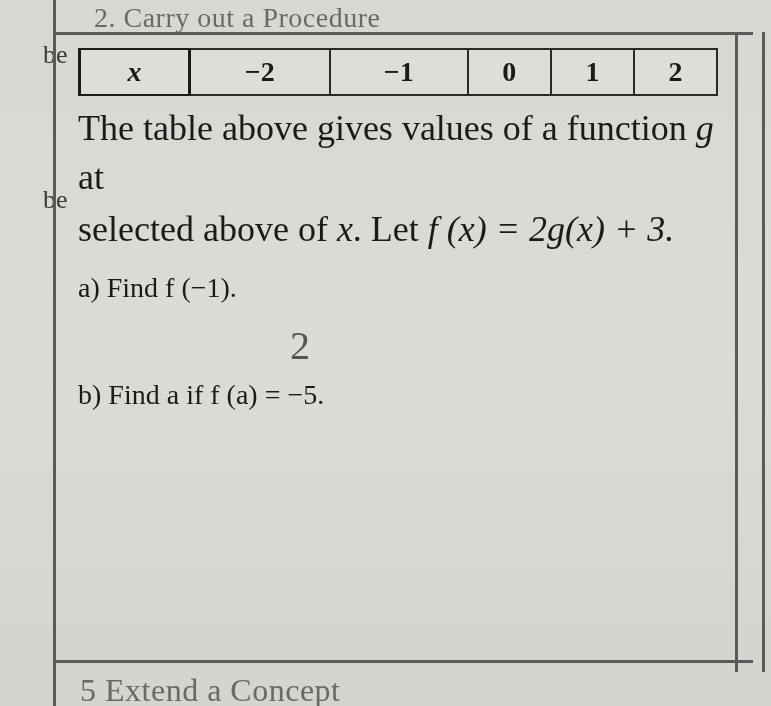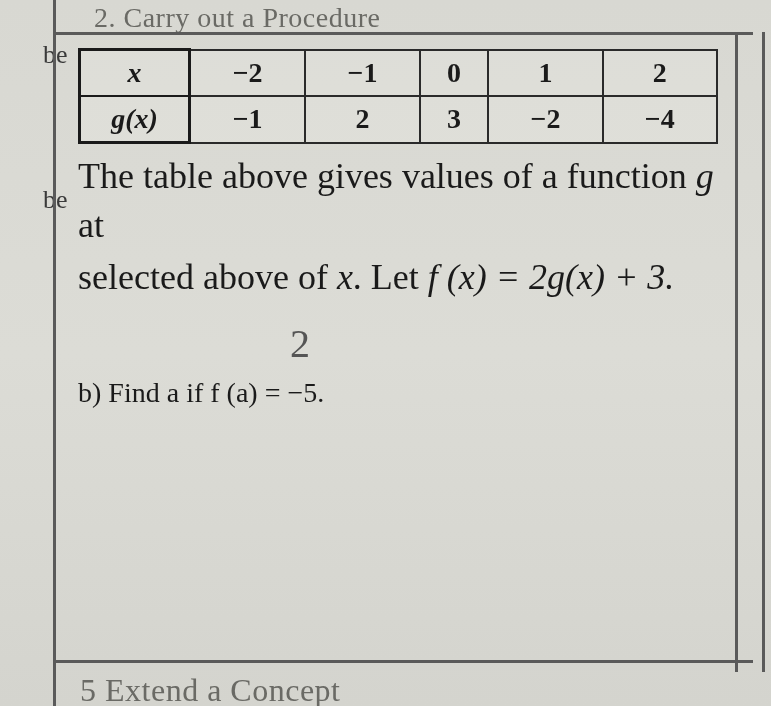--- a/index.html
+++ b/index.html
@@ -169,38 +169,33 @@
     <table class="data">
       <tbody>
           <tr>
         <td class="hdr-left"><span class="it">x</span></td>
         <td>−2</td>
         <td>−1</td>
         <td>0</td>
         <td>1</td>
         <td>2</td>
       </tr>
-      <tr>
-        <td class="hdr-left"><span class="it">g(x)</span></td>
-        <td>−1</td>
-        <td>2</td>
-        <td>3</td>
-        <td>−2</td>
-        <td>−4</td>
-      </tr>
     </tbody>
       </table>
 
     <div class="body-text">
       <span>The table above gives values of a function </span><span class="fn">g</span><span> at</span>
     </div>
     <div class="body-text">
       <span>selected above of </span><span class="fn">x</span><span>. Let </span><span class="fn func-expr">f (x) = 2g(x) + 3.</span>
     </div>
 
+    <div class="prompt">
+      <span>a) Find </span><span class="fn func-expr">f (−1).</span>
+    </div>
 
     <div class="handwritten">2</div>
 
     <div class="prompt" style="margin-top:6px;">
       <span>b) Find </span><span class="fn">a</span><span> if </span><span class="fn func-expr">f (a) = −5.</span>
     </div>
 
   </div>
 
   <div class="hline-bottom"></div>

